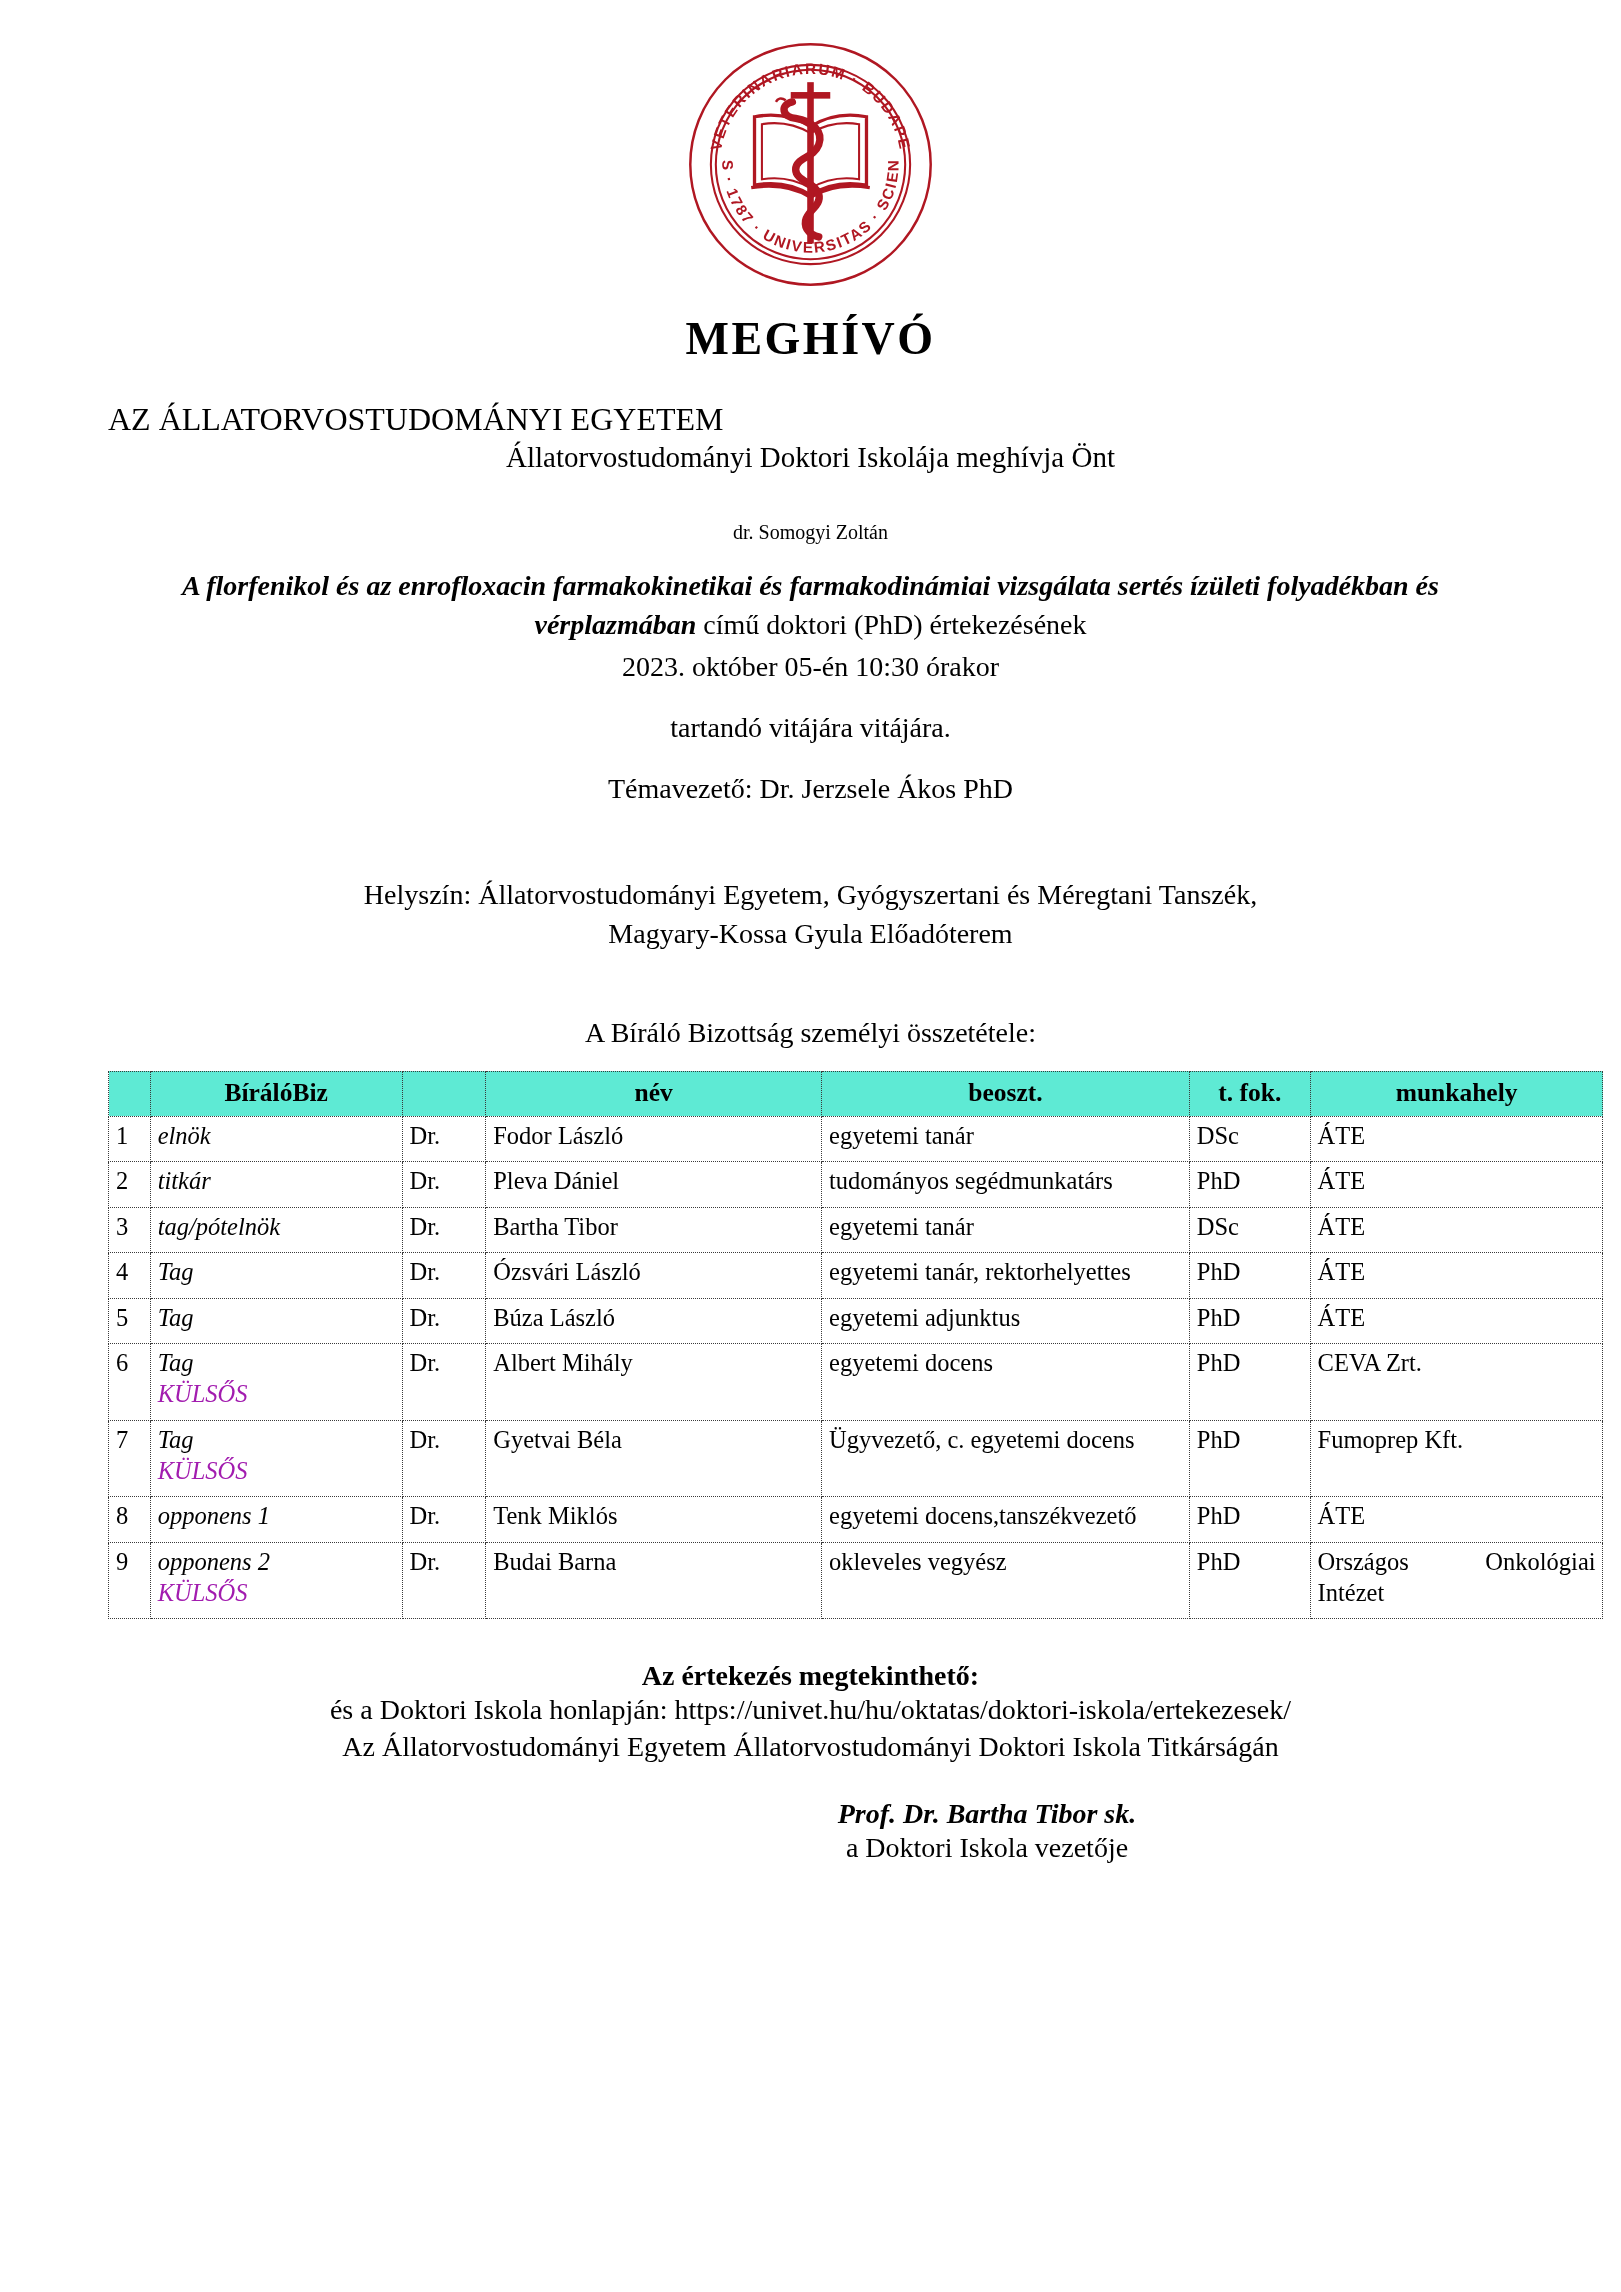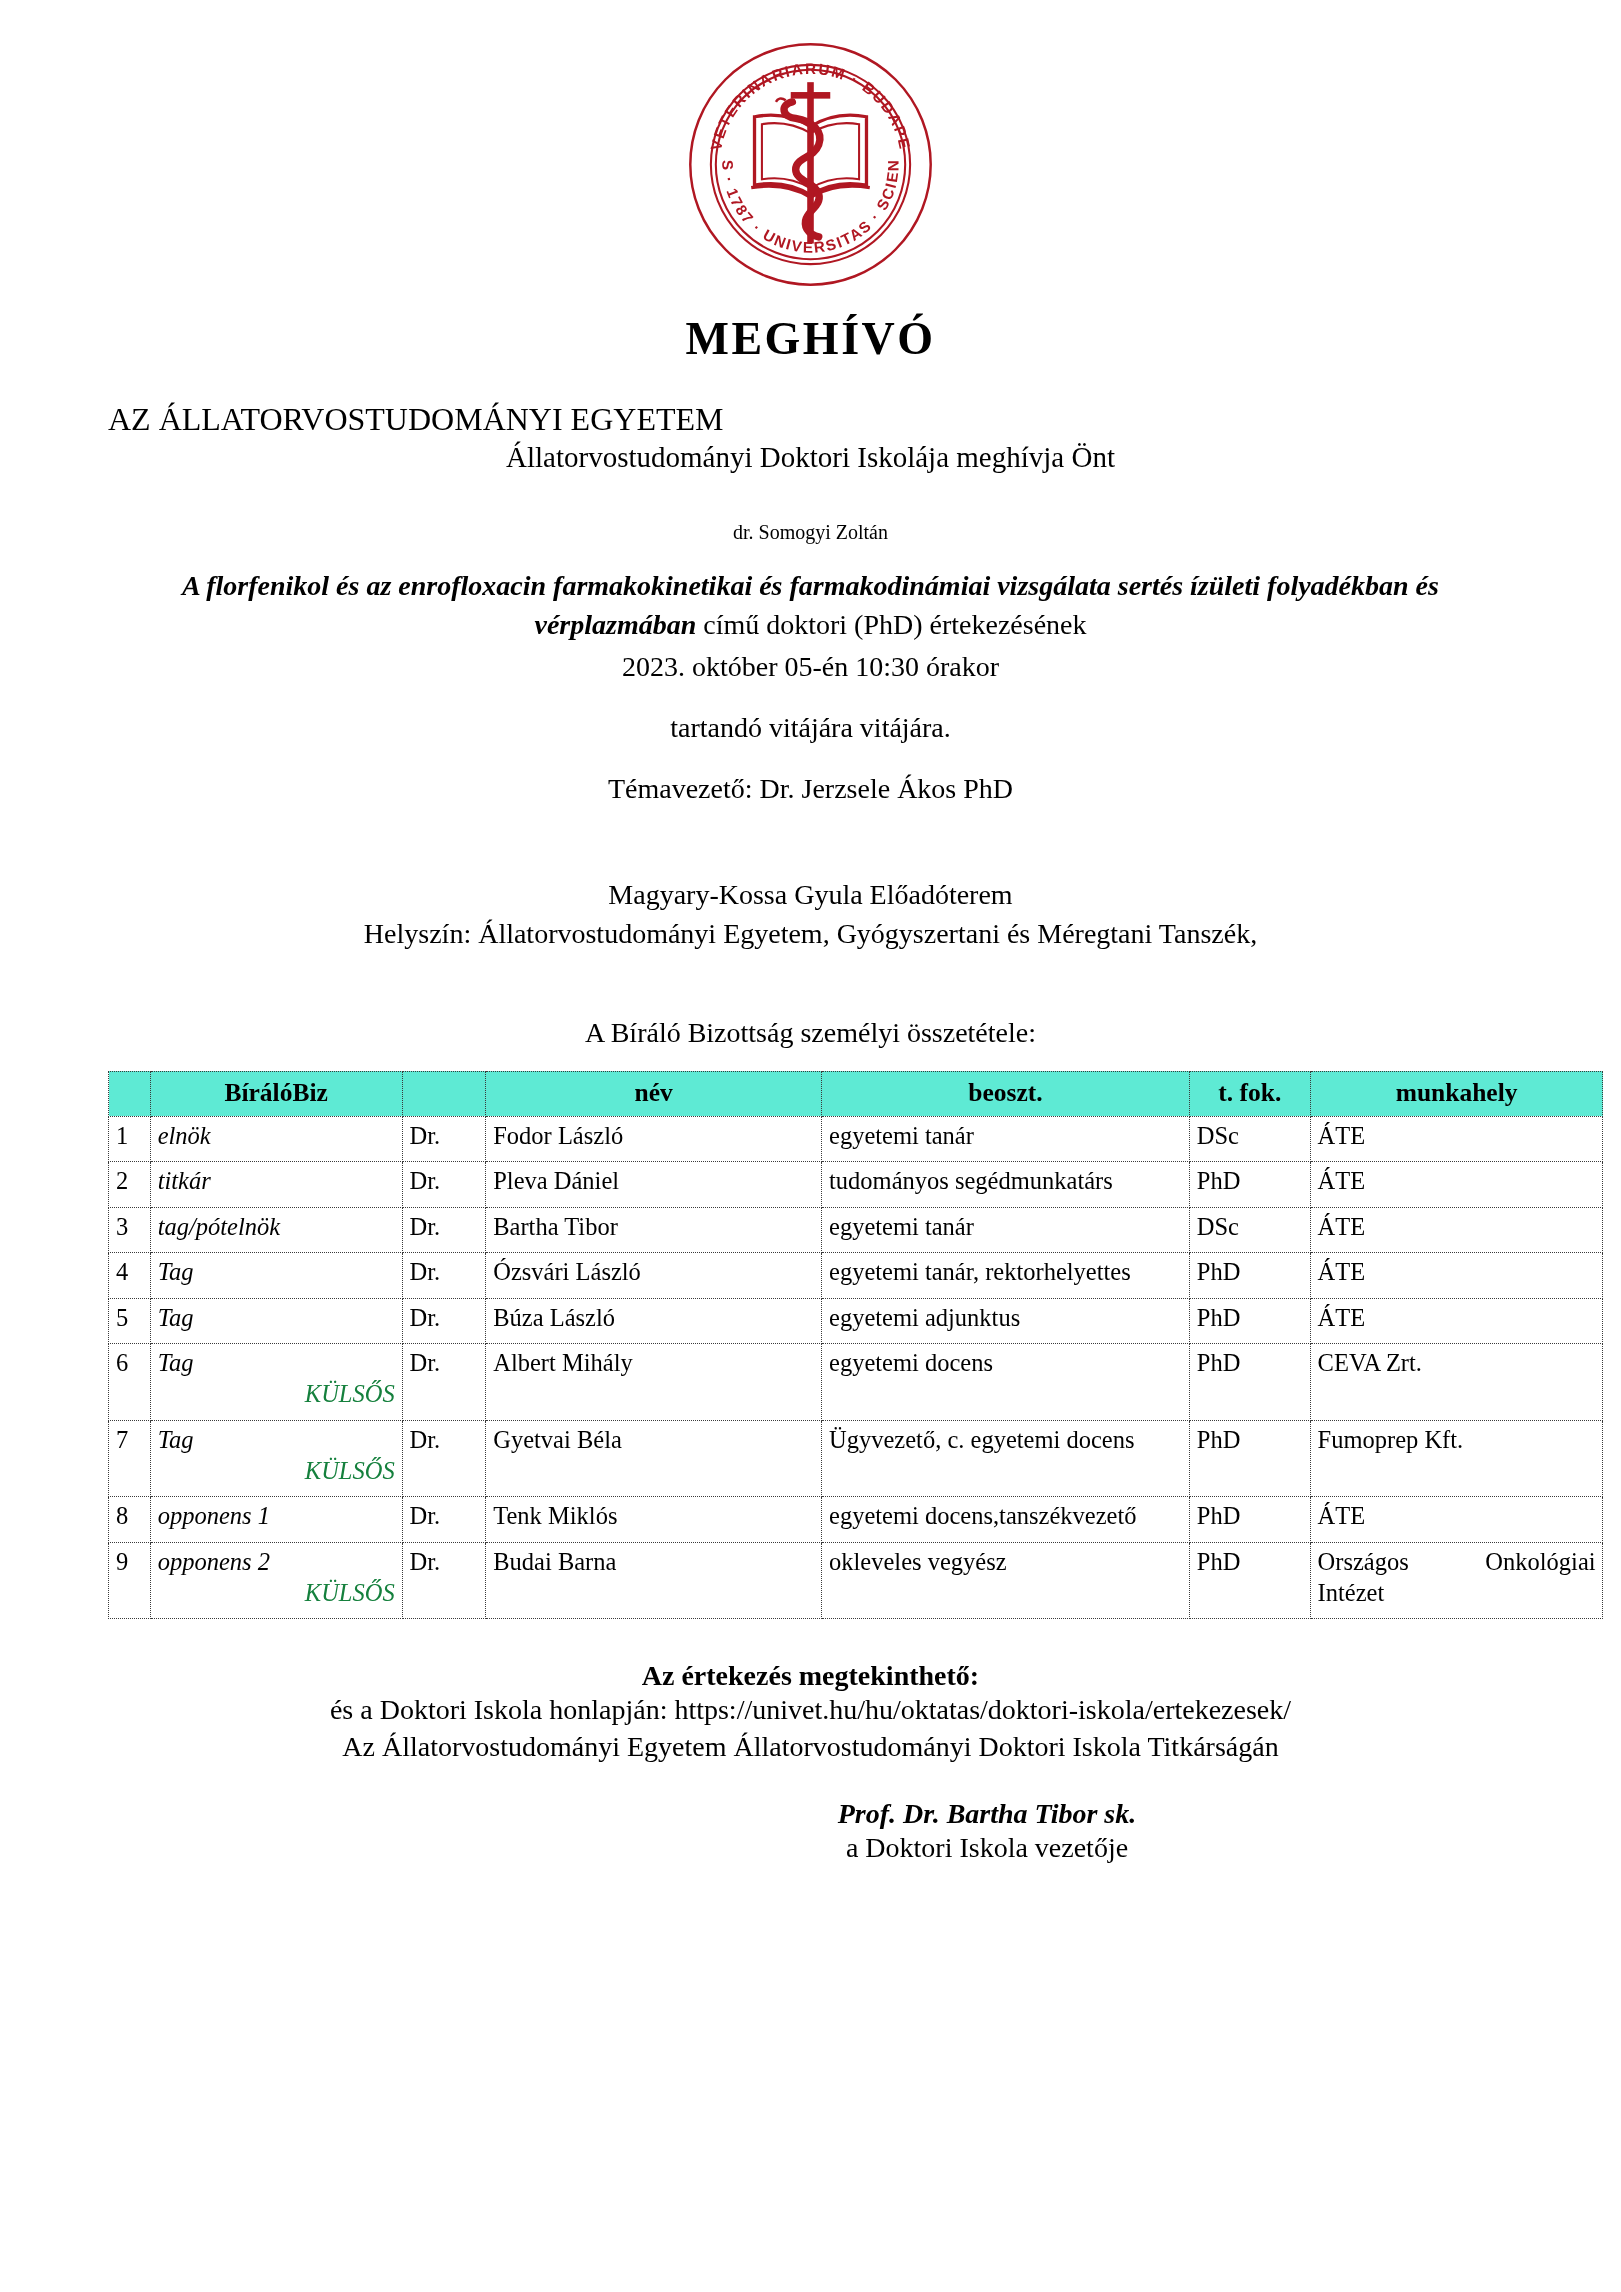--- a/index.html
+++ b/index.html
@@ -133,24 +133,23 @@
   th.c-num, td.c-num { width: 29px; text-align: left; padding-left: 4.9px; padding-right: 2px; }
   th.c-role, td.c-role { width: 239px; }
   th.c-dr, td.c-dr { width: 71px; }
   th.c-name, td.c-name { width: 323px; }
   th.c-pos, td.c-pos { width: 355px; }
   th.c-deg, td.c-deg { width: 108px; }
   th.c-work, td.c-work { width: 280px; }
 
   td.c-role { font-style: italic; }
   .kulsos {
-    color: #15803d;
+    color: #a21caf;
     font-style: italic;
     display: block;
-    text-align: right;
   }
   td.justify-cell { text-align: justify; }
 
   
   .avail-title {
     text-align: center;
     font-size: 28px;
     font-weight: bold;
     margin-top: 41px;
   }
@@ -231,22 +230,22 @@
     <b><i>A florfenikol és az enrofloxacin farmakokinetikai és farmakodinámiai vizsgálata sertés ízületi folyadékban és vérplazmában</i></b><span> című doktori (PhD) értekezésének</span>
   </div>
 
   <div class="datetime">2023. október 05-én 10:30 órakor</div>
 
   <div class="plain-center">tartandó vitájára vitájára.</div>
 
   <div class="supervisor">Témavezető: Dr. Jerzsele Ákos PhD</div>
 
   <div class="venue">
+    <div>Helyszín: Állatorvostudományi Egyetem, Gyógyszertani és Méregtani Tanszék,</div>
     <div>Magyary-Kossa Gyula Előadóterem</div>
-    <div>Helyszín: Állatorvostudományi Egyetem, Gyógyszertani és Méregtani Tanszék,</div>
   </div>
 
   <div class="committee-title">A Bíráló Bizottság személyi összetétele:</div>
 
   <table class="committee">
     <thead>
       <tr>
         <th class="c-num"></th>
         <th class="c-role">BírálóBiz</th>
         <th class="c-dr"></th>

